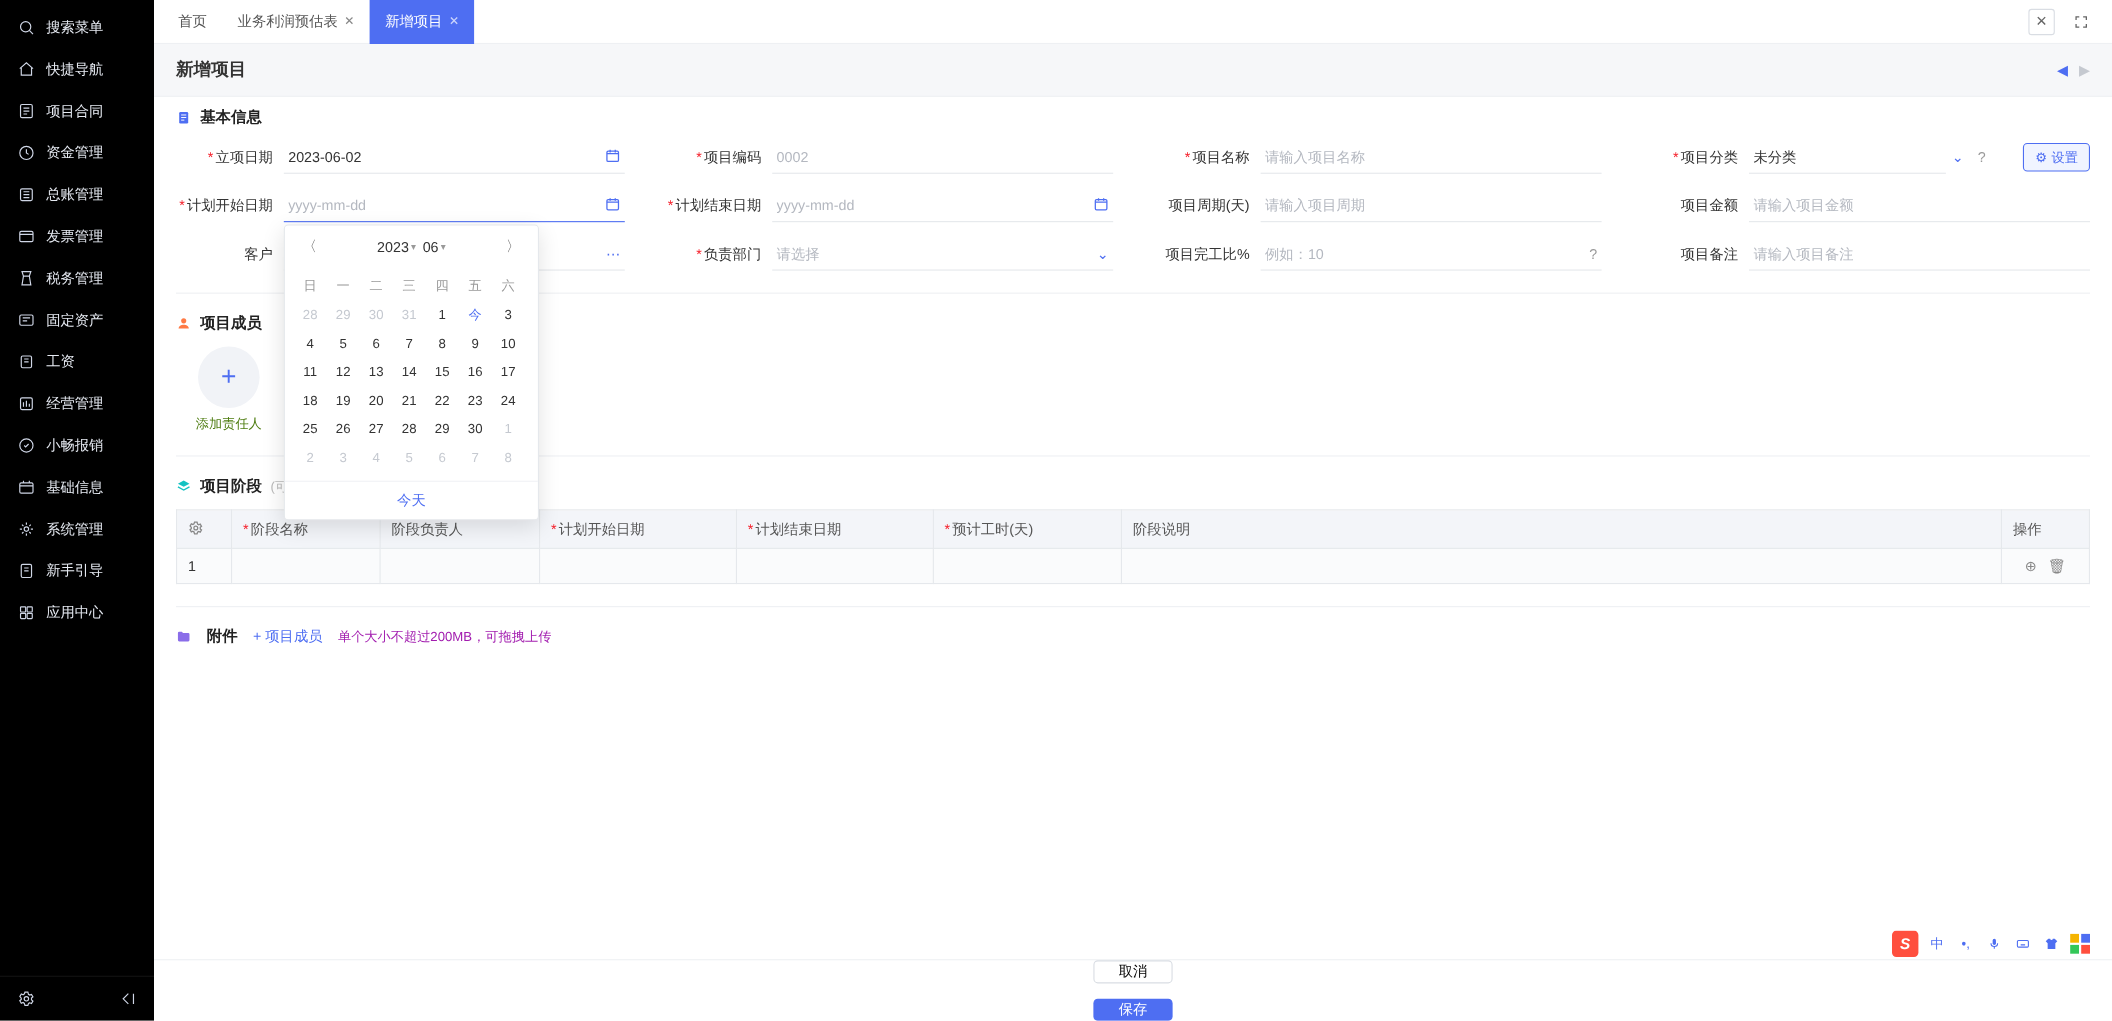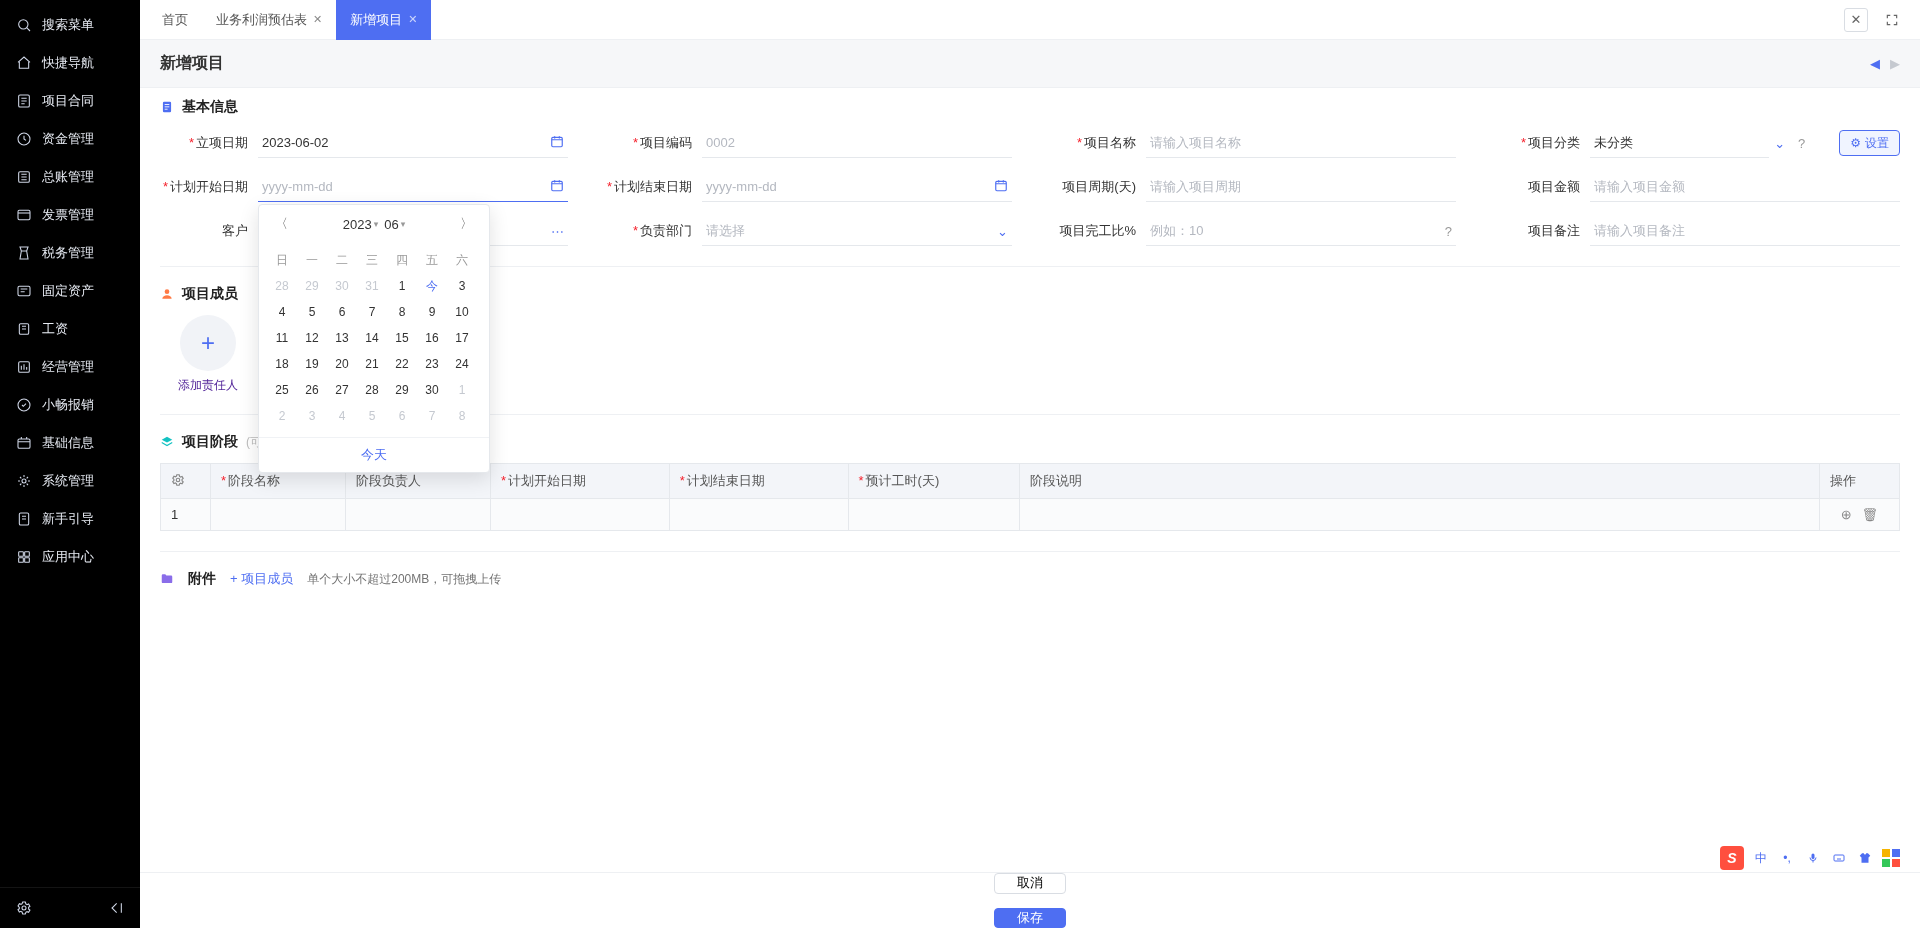--- a/index.html
+++ b/index.html
@@ -49,34 +49,34 @@
 .field-control { flex: 1; min-width: 0; position: relative; }
 .input { width: 100%; height: 30px; border: none; border-bottom: 1px solid #e5e8ec; padding: 0 26px 0 4px; font-size: 13px; color: #333; outline: none; background: transparent; }
 .input::placeholder { color: #b4b8c0; }
 .input-focused { border-bottom-color: #4e6ef2; }
 .suffix-icon { position: absolute; right: 4px; top: 50%; transform: translateY(-50%); color: #4e6ef2; cursor: pointer; }
 .suffix-help { position: absolute; right: 4px; top: 50%; transform: translateY(-50%); color: #999; cursor: pointer; }
 .btn-setting { border: 1px solid #4e6ef2; color: #4e6ef2; background: #f0f4ff; border-radius: 4px; height: 26px; padding: 0 10px; font-size: 12px; display: inline-flex; align-items: center; gap: 4px; cursor: pointer; }
 
 
 .member-add { width: 56px; height: 56px; border-radius: 50%; background: #f1f3f7; display: flex; align-items: center; justify-content: center; font-size: 24px; color: #4e6ef2; cursor: pointer; }
-.member-label { font-size: 12px; color: #4c1d95; margin-top: 6px; text-align: center; }
+.member-label { font-size: 12px; color: #4d7c0f; margin-top: 6px; text-align: center; }
 
 
 .phase-table { width: 100%; border: 1px solid #e5e8ec; border-collapse: collapse; font-size: 13px; }
 .phase-table th, .phase-table td { border: 1px solid #e5e8ec; padding: 8px 10px; text-align: left; background: #fafbfc; }
 .phase-table thead th { background: #f3f5f9; font-weight: 500; color: #555; }
 .col-idx { width: 50px; text-align: center; }
 .col-ops { width: 80px; text-align: center; }
 .phase-actions { display: flex; justify-content: center; gap: 10px; color: #888; }
 
 
 .attachment-row { display: flex; align-items: center; gap: 14px; }
 .add-link { color: #4e6ef2; cursor: pointer; font-size: 13px; }
-.hint { color: #737373; font-size: 12px; }
+.hint { color: #a21caf; font-size: 12px; }
 
 
 .footer { height: 56px; border-top: 1px solid #eef0f3; display: flex; align-items: center; justify-content: flex-end; padding: 0 28px; gap: 14px; background: #fff; flex-direction: column; }
 .btn { height: 34px; padding: 0 22px; border-radius: 4px; font-size: 13px; cursor: pointer; border: 1px solid #d9dde3; background: #fff; }
 .btn.primary { background: #4e6ef2; color: #fff; border-color: #4e6ef2; }
 
 
 .datepicker { position: absolute; width: 232px; background: #fff; border: 1px solid #e5e8ec; border-radius: 4px; box-shadow: 0 6px 20px rgba(0,0,0,.12); z-index: 1000; }
 .dp-head { display: flex; align-items: center; justify-content: space-between; padding: 8px 10px; }
 .dp-nav { cursor: pointer; color: #666; padding: 2px 6px; }

